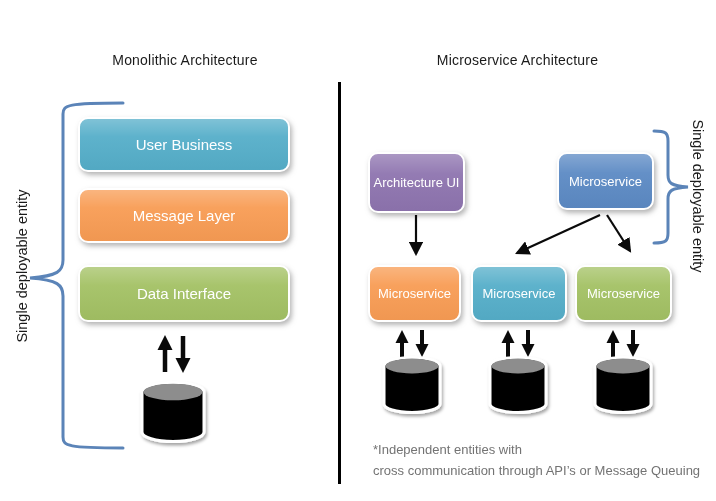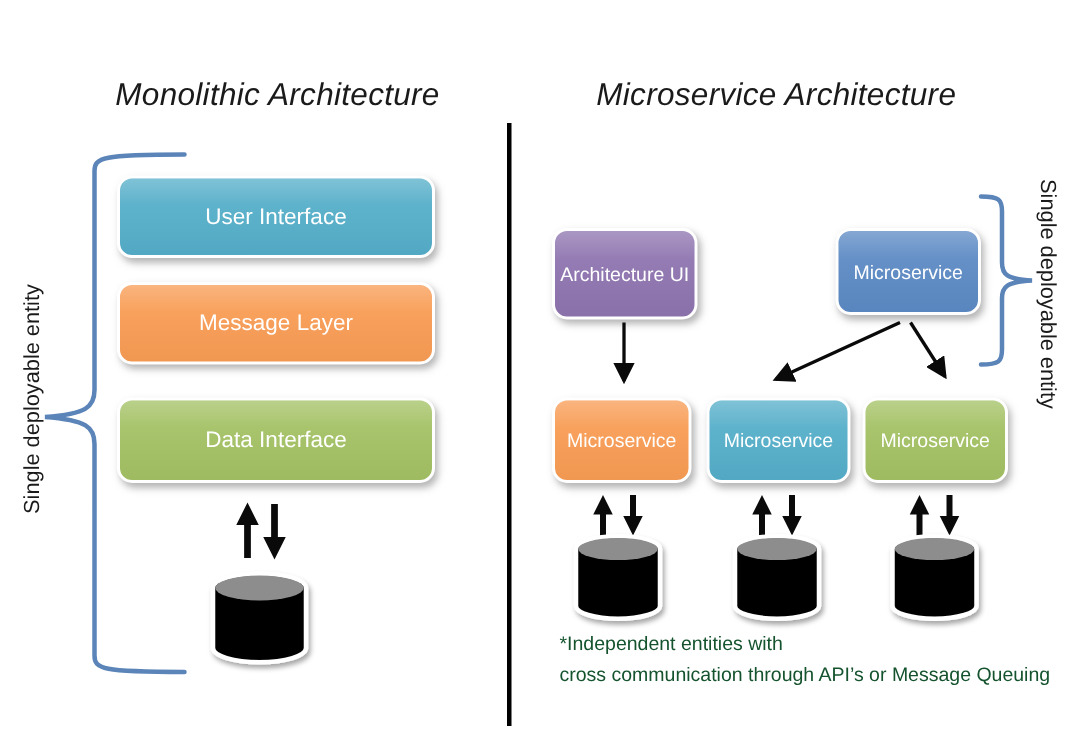--- a/index.html
+++ b/index.html
@@ -1,23 +1,22 @@
 <!DOCTYPE html>
 <html><head>
 <meta charset="utf-8">
 <style>
   html,body{margin:0;padding:0;background:#fff;}
   .canvas{
     position:relative;width:716px;height:501px;background:#ffffff;
     font-family:"Liberation Sans", sans-serif;overflow:hidden;
   }
   .title{
-    position:absolute;font-size:21px;color:#1a1a1a;text-align:center;
+    position:absolute;font-size:14px;color:#1a1a1a;text-align:center;
     letter-spacing:.2px;
-    font-style:italic;
   }
   .title.left-t{left:30px;top:52px;width:310px;}
   .title.right-t{left:370px;top:52px;width:295px;}
   .vlabel{
     position:absolute;font-size:14.5px;color:#1a1a1a;text-align:center;
     white-space:nowrap;width:160px;height:20px;line-height:20px;
   }
   .vlabel.v-left{left:-58px;top:256px;transform:rotate(-90deg);}
   .vlabel.v-right{left:618px;top:186px;transform:rotate(90deg);}
   .divider{position:absolute;left:338px;top:82px;width:3px;height:402px;background:#000;}
@@ -32,21 +31,21 @@
   .layer.l0{top:117px;}
   .layer.l1{top:188px;}
   .layer.l2{top:265px;height:57px;}
   .svc{font-size:13px;line-height:17px;}
   .svc.purple{left:368px;top:152px;width:97px;height:61px;}
   .svc.blue{left:557px;top:152px;width:97px;height:58px;}
   .svc.b0{left:368px;top:265px;width:93px;height:57px;}
   .svc.b1{left:471px;top:265px;width:96px;height:57px;}
   .svc.b2{left:575px;top:265px;width:97px;height:57px;}
   .footnote{
-    position:absolute;left:373px;top:418px;font-size:13px;line-height:21px;color:#14532d;
+    position:absolute;left:373px;top:439px;font-size:13px;line-height:21px;color:#737373;
   }
   .overlay{position:absolute;left:0;top:0;pointer-events:none;}
   .conn{stroke-width:2.2px;fill:none;stroke:#0a0a0a;}
   .pair-shaft{stroke:#0a0a0a;fill:none;}
   .pair-head{fill:#0a0a0a;}
   .cyl-body{stroke:#ffffff;stroke-width:3px;}
   .cyl-top{stroke:none;}
 </style>
 </head>
 <body>
@@ -55,21 +54,21 @@
 
   <div class="title left-t">Monolithic Architecture</div>
   <div class="title right-t">Microservice Architecture</div>
 
   <div class="vlabel v-left">Single deployable entity</div>
   <div class="vlabel v-right">Single deployable entity</div>
 
   <div class="divider" style="background-color: rgb(0, 0, 0);"></div>
 
   <div class="box layer l0" style="background-color: rgb(85, 174, 201);">
-    <span>User Interface</span>
+    <span>User Business</span>
   </div>
   <div class="box layer l1" style="background-color: rgb(248, 156, 84);">
     <span>Message Layer</span>
   </div>
   <div class="box layer l2" style="background-color: rgb(163, 193, 100); align-items: center;">
     <span>Data Interface</span>
   </div>
 
   <div class="box svc purple" style="background-color: rgb(142, 116, 175);">
     <span>Architecture UI</span>

